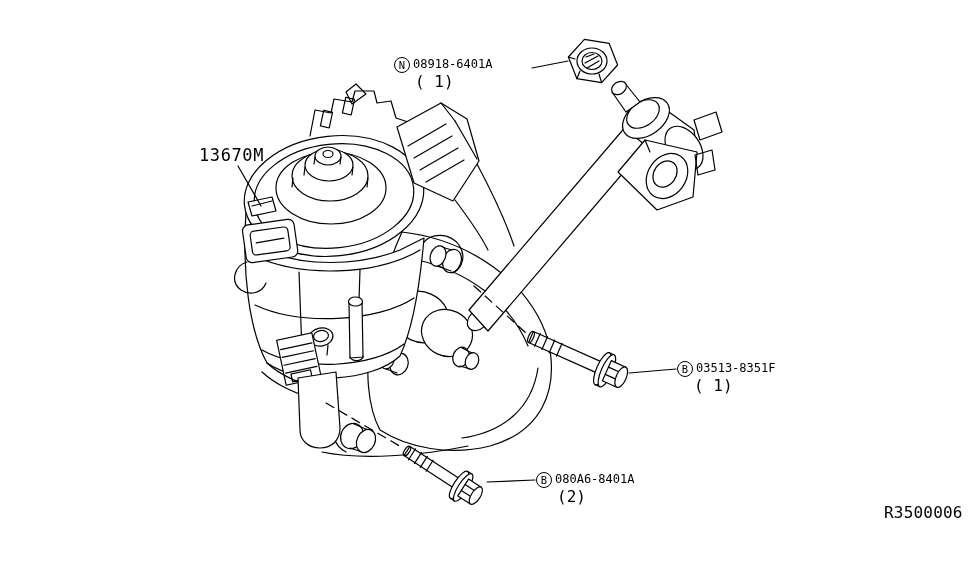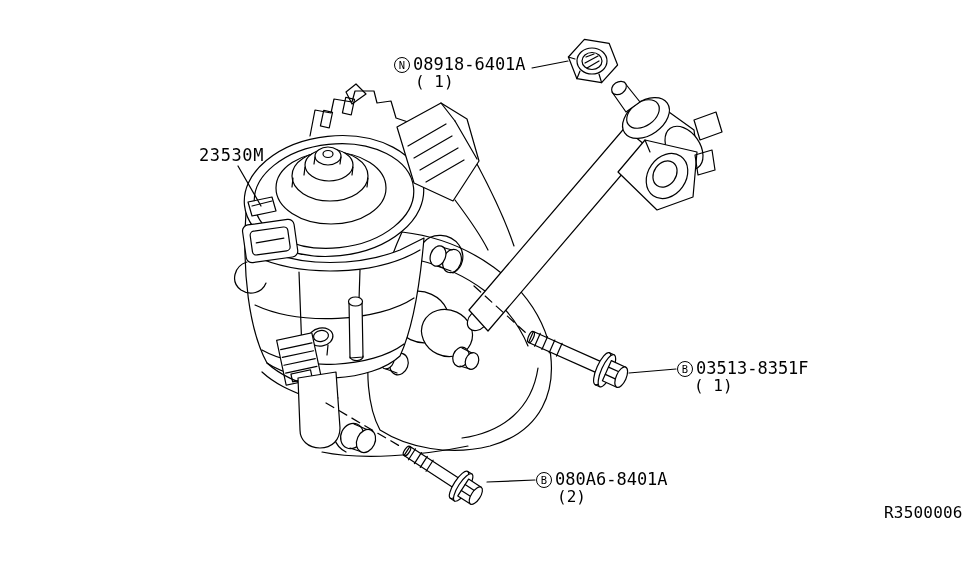--- a/index.html
+++ b/index.html
@@ -7,21 +7,21 @@
     position:relative;width:975px;height:566px;background:#ffffff;
     font-family:"DejaVu Sans Mono","Liberation Mono",monospace;
     color:#000;overflow:hidden;
   }
   svg.diagram{position:absolute;left:0;top:0;}
   svg.diagram *{stroke:#000;stroke-width:1.2;fill:none;stroke-linecap:round;stroke-linejoin:round;}
   svg.diagram .f{fill:#ffffff;}
   svg.diagram .dash{stroke-dasharray:9 6;}
   .part-label{position:absolute;white-space:nowrap;}
   .lbl-row{display:flex;align-items:center;gap:3px;}
-  .pn{font-size:17px;letter-spacing:0px;line-height:17px;}
+  .pn{font-size:12px;letter-spacing:0px;line-height:17px;}
   .pn-main{font-size:17px;letter-spacing:0.6px;line-height:17px;}
   .qty{font-size:16px;line-height:15px;margin-top:1px;}
   .circ{
     display:inline-flex;align-items:center;justify-content:center;
     width:14px;height:14px;border:1.4px solid #000;border-radius:50%;
     font-size:10.5px;line-height:14px;flex:0 0 auto;
   }
   .ref-code{position:absolute;font-size:16px;letter-spacing:0.2px;text-align:center;}
 </style>
 </head>
@@ -212,21 +212,21 @@
 
   <div class="part-label" style="left:394px;top:56px;">
     <div class="lbl-row">
       <span class="circ">N</span>
       <span class="pn">08918-6401A</span>
     </div>
     <div class="qty" style="margin-left:21px;">( 1)</div>
   </div>
 
   <div class="part-label" style="left:199px;top:146px;">
-    <span class="pn-main">23530M</span>
+    <span class="pn-main">13670M</span>
   </div>
 
   <div class="part-label" style="left:677px;top:360px;">
     <div class="lbl-row">
       <span class="circ">B</span>
       <span class="pn">03513-8351F</span>
     </div>
     <div class="qty" style="margin-left:17px;">( 1)</div>
   </div>
 

